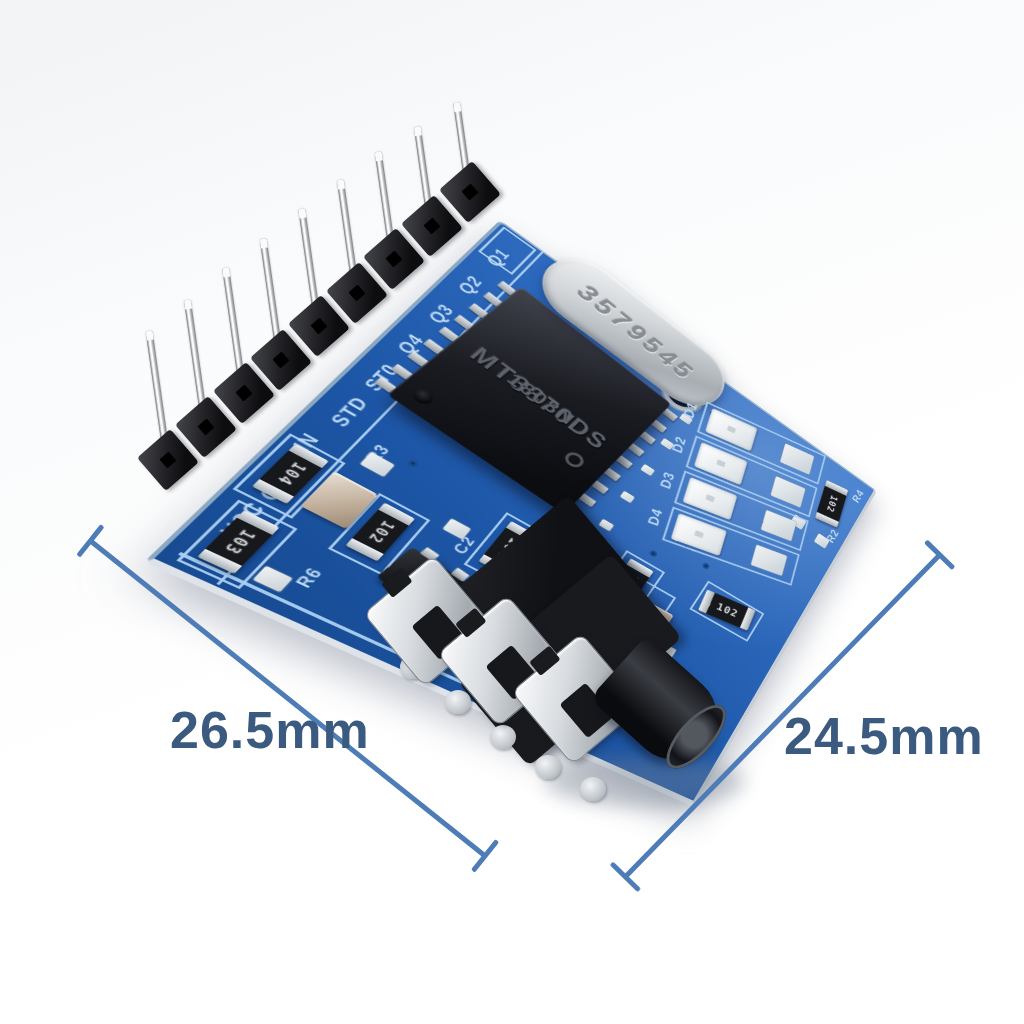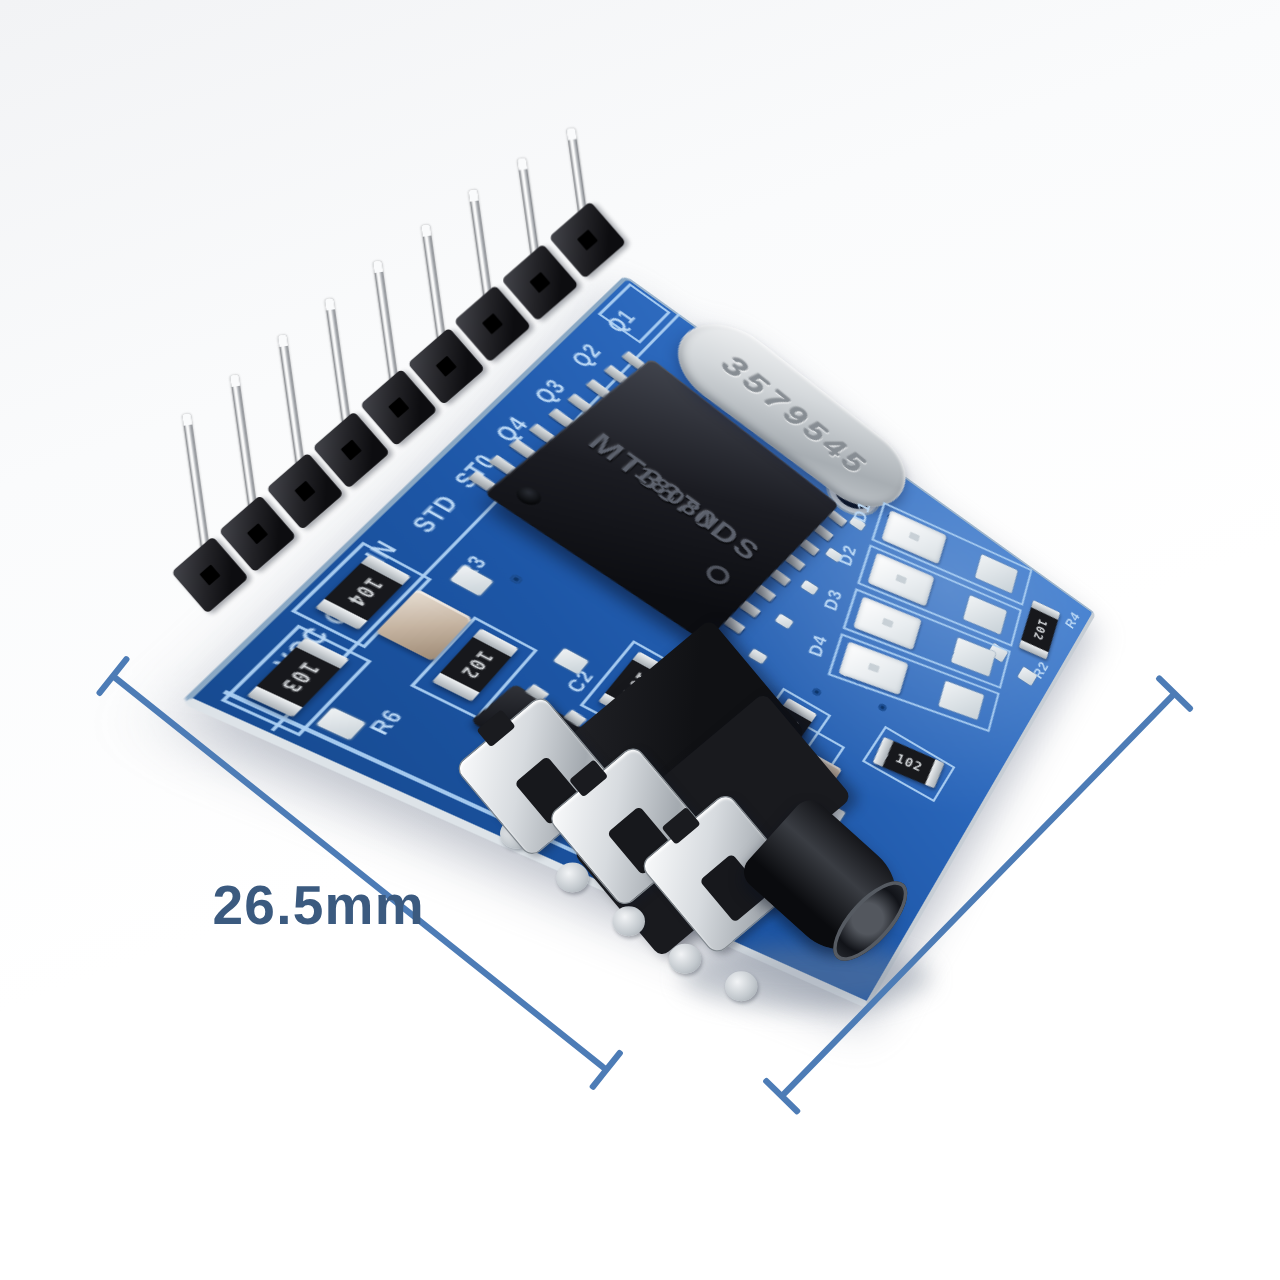--- a/index.html
+++ b/index.html
@@ -124,21 +124,21 @@
     background:radial-gradient(circle at 38% 35%,#f2f4f6,#c2c8cd 60%,#9aa1a7);
     box-shadow:1px 2px 3px rgba(20,25,40,0.3);}
 
   .diml,.dimr{height:5px;background:#4d7cb6;border-radius:2px;transform-origin:0 50%;}
   .diml::before,.diml::after,.dimr::before,.dimr::after{content:"";position:absolute;top:-17px;
     width:5px;height:39px;background:#4d7cb6;border-radius:2px;}
   .diml::before,.dimr::before{left:-2px;}
   .diml::after,.dimr::after{right:-2px;}
   .diml{left:90px;top:538px;width:506px;transform:rotate(38.6deg);}
   .dimr{left:940px;top:552px;width:451px;transform:rotate(134.3deg);}
-  .dimtext{font-size:44px;font-weight:bold;color:#3b5a7f;letter-spacing:1px;}
+  .dimtext{font-size:52px;font-weight:bold;color:#3b5a7f;letter-spacing:1px;}
 </style>
 </head>
 <body>
 
 <div id="scene">
 
   <div class="board">
     <div class="pcb"></div>
 
     <div class="silkline" style="left:44px;top:0;width:2px;height:472px;"></div>
@@ -314,14 +314,15 @@
     <div class="jpad" style="left:205px;top:252px;"></div>
     <div class="jshield" style="left:8px;top:48px;"></div>
     <div class="jshield" style="left:82px;top:88px;"></div>
     <div class="jshield" style="left:156px;top:126px;"></div>
     <div class="jbarrel"></div>
   </div>
 
   <div class="diml"></div>
   <div class="dimr"></div>
   <div class="dimtext" style="left:170px;top:700px;">26.5mm</div>
+  <div class="dimtext" style="left:784px;top:706px;">24.5mm</div>
 
 </div>
 
 </body></html>

